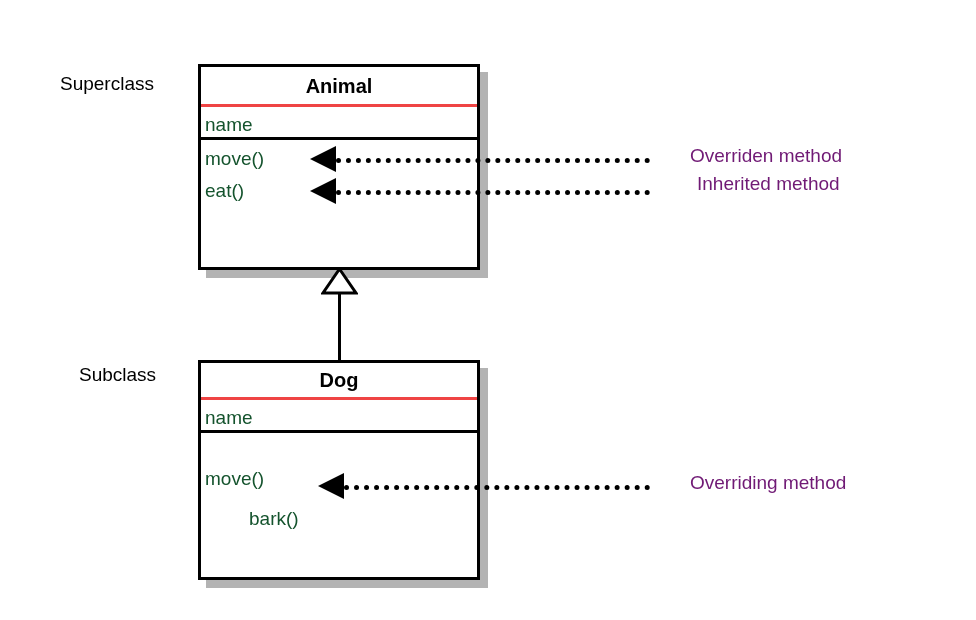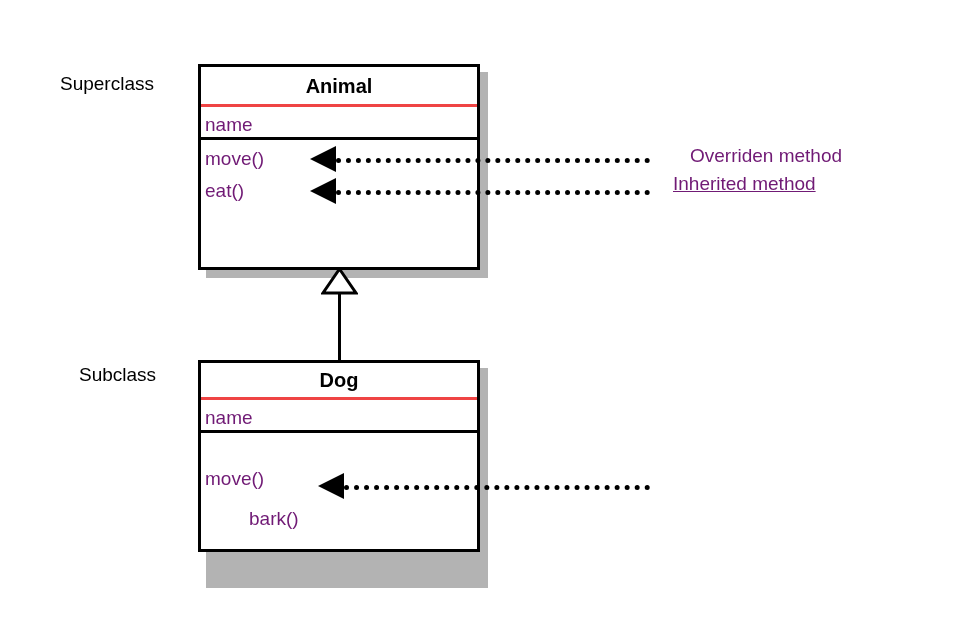--- a/index.html
+++ b/index.html
@@ -31,41 +31,41 @@
 
   
   .annot-label {
     position: absolute;
     font-size: 19px;
     color: #701a75;
     white-space: nowrap;
     line-height: 1;
   }
   #label-overriden   { left: 690px; top: 146px; }
-  #label-inherited   { left: 673px; top: 174px; text-decoration: underline; }
+  #label-inherited   { left: 697px; top: 174px; }
   #label-overriding  { left: 690px; top: 473px; }
 
   
   .class-box {
     position: absolute;
     box-sizing: border-box;
     background: #ffffff;
     border: 3px solid #000000;
     z-index: 3;
   }
   .class-shadow {
     position: absolute;
     background: #b3b3b3;
     z-index: 1;
   }
 
   #box-animal  { left: 198px; top: 64px;  width: 282px; height: 206px; }
   #shadow-animal { left: 206px; top: 72px; width: 282px; height: 206px; }
 
-  #box-dog     { left: 198px; top: 360px; width: 282px; height: 192px; }
+  #box-dog     { left: 198px; top: 360px; width: 282px; height: 220px; }
   #shadow-dog  { left: 206px; top: 368px; width: 282px; height: 220px; }
 
   .compartment {
     position: relative;
     box-sizing: border-box;
   }
   .comp-title {
     border-bottom: 3px solid #ef4444;
     display: flex;
     align-items: center;
@@ -77,21 +77,21 @@
   .class-title {
     font-size: 20px;
     font-weight: bold;
     color: #000000;
     line-height: 1;
   }
   .member {
     position: absolute;
     left: 4px;
     font-size: 19px;
-    color: #701a75;
+    color: #14532d;
     white-space: nowrap;
     line-height: 1;
   }
 
   
   #box-animal .comp-title { height: 40px; }
   #box-animal .comp-attrs { height: 33px; }
   #box-animal .comp-ops   { height: 127px; }
   #animal-attr-name { top: 8px; }
   #animal-op-move   { top: 9px; }
@@ -206,14 +206,15 @@
   <div class="arrowhead" id="arrow-animal-move"></div>
   <div class="leader" id="leader-animal-move"></div>
   <div class="annot-label" id="label-overriden">Overriden method</div>
 
   <div class="arrowhead" id="arrow-animal-eat"></div>
   <div class="leader" id="leader-animal-eat"></div>
   <div class="annot-label" id="label-inherited">Inherited method</div>
 
   <div class="arrowhead" id="arrow-dog-move"></div>
   <div class="leader" id="leader-dog-move"></div>
+  <div class="annot-label" id="label-overriding">Overriding method</div>
 
 </div>
 
 </body></html>

